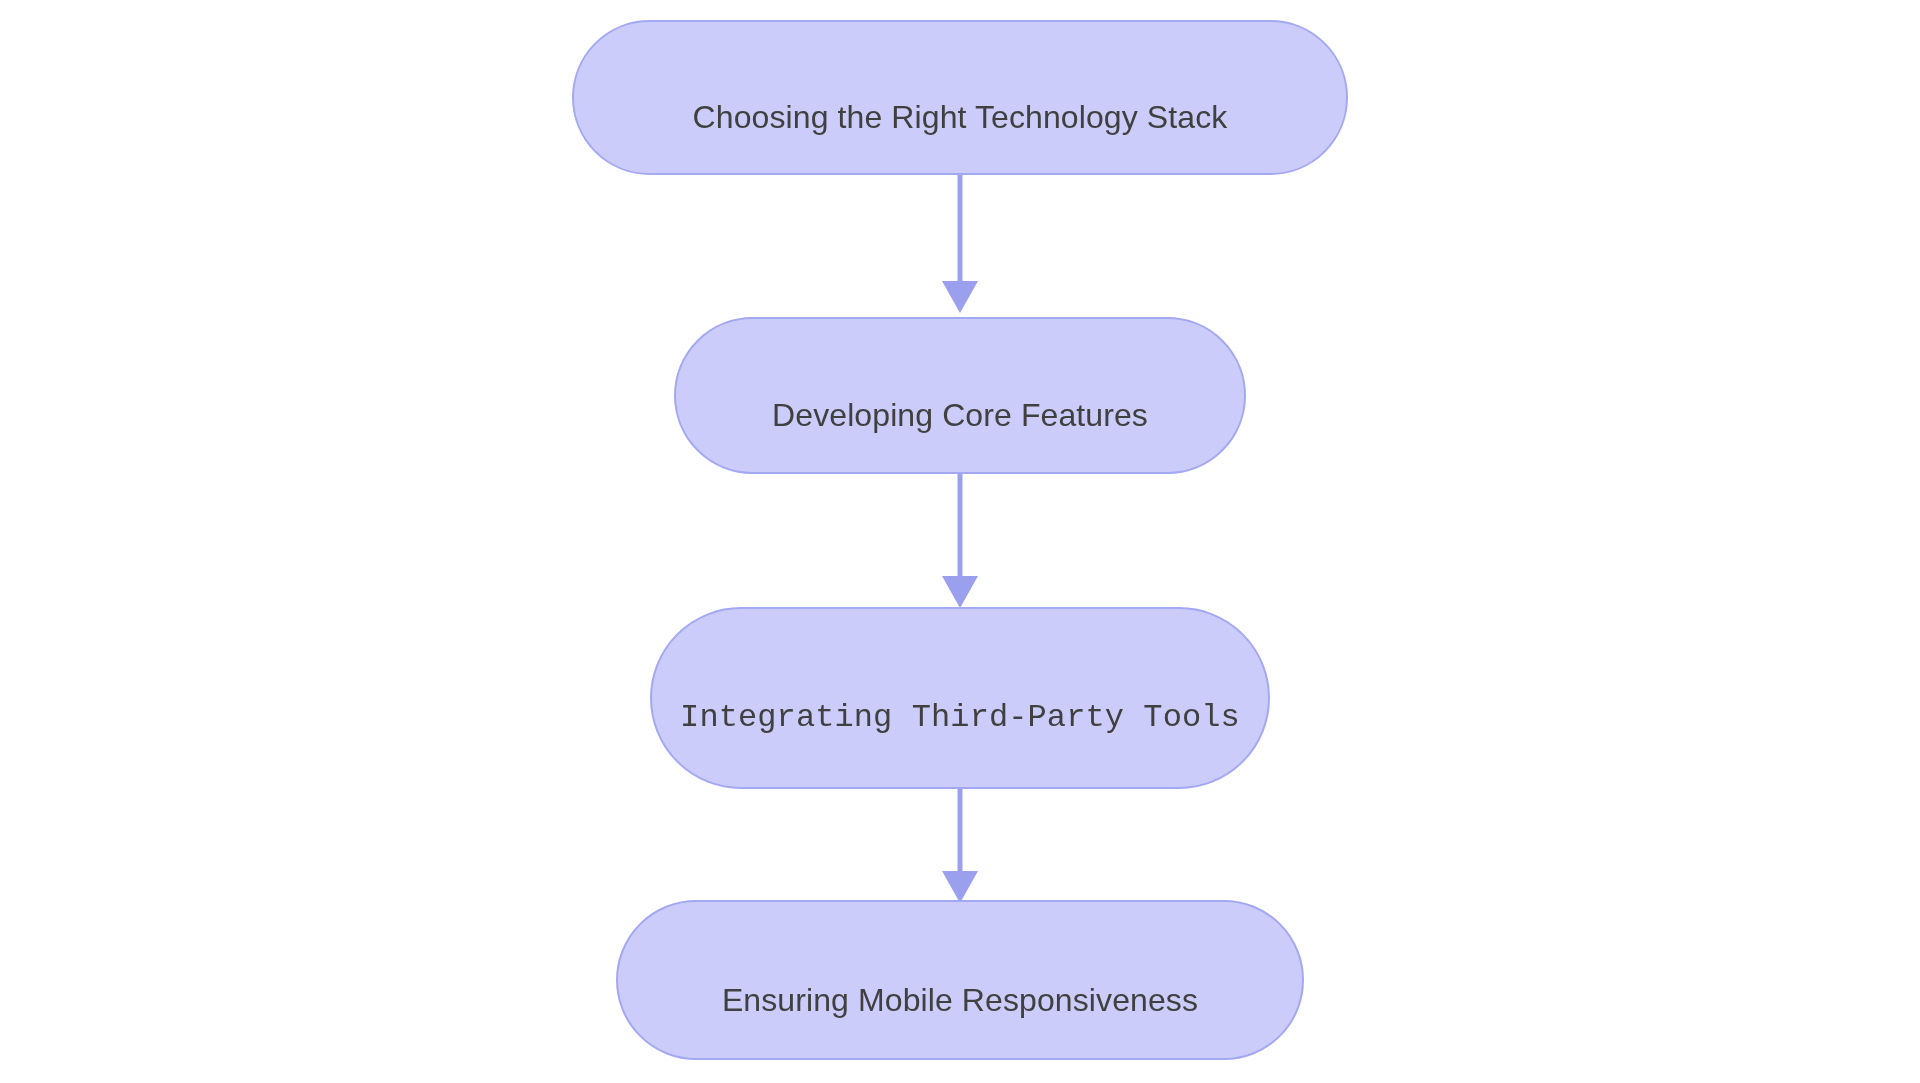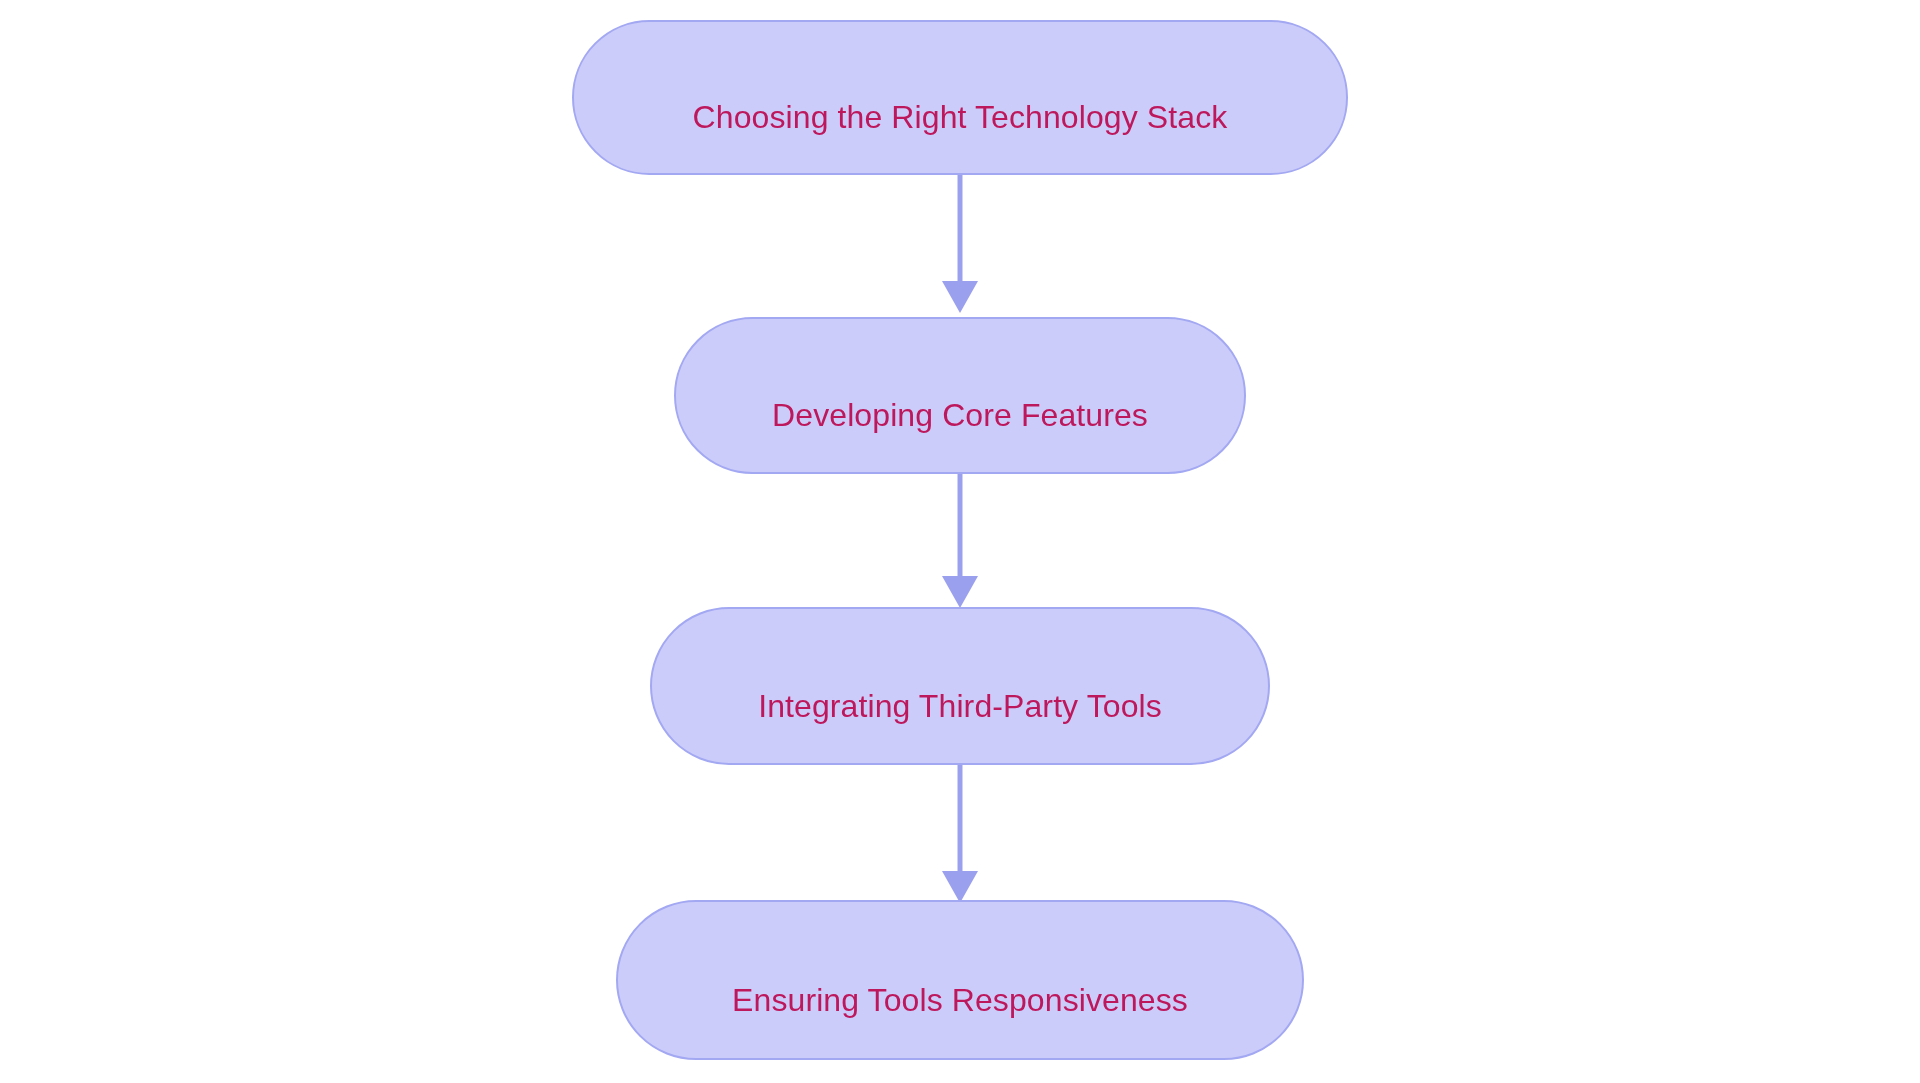--- a/index.html
+++ b/index.html
@@ -38,34 +38,34 @@
     align-items: center;
     justify-content: center;
     background: #ccccfa;
     border: 2px solid #a3a8f2;
     border-radius: 999px;
     text-align: center;
     z-index: 2;
   }
 
   .node-label {
-    color: #be185d;
+    color: #404040;
     font-size: 32px;
     line-height: 1.15;
     font-weight: 400;
     letter-spacing: 0.1px;
     white-space: nowrap;
     padding: 0 26px;
     margin-top: 40px;
   }
 
   
   .node-0 { top: 20px;  width: 776px; height: 155px; }
   .node-1 { top: 317px; width: 572px; height: 157px; }
-  .node-2 { top: 607px; width: 620px; height: 158px; }
+  .node-2 { top: 607px; width: 620px; height: 182px; font-family: Liberation Mono, monospace; }
   .node-3 { top: 900px; width: 688px; height: 160px; }
 
   
   .connector {
     position: absolute;
     left: 50%;
     transform: translateX(-50%);
     z-index: 1;
     display: block;
   }
@@ -108,17 +108,17 @@
     <div class="node node-2">
       <span class="node-label">Integrating Third-Party Tools</span>
     </div>
 
     <svg class="connector connector-2" width="44" height="142" viewBox="0 0 44 142">
       <line class="conn-line" x1="22" y1="0" x2="22" y2="112"></line>
       <polygon class="conn-head" points="4,108 40,108 22,140"></polygon>
     </svg>
 
     <div class="node node-3">
-      <span class="node-label">Ensuring Tools Responsiveness</span>
+      <span class="node-label">Ensuring Mobile Responsiveness</span>
     </div>
 
   </div>
 </div>
 
 </body></html>

